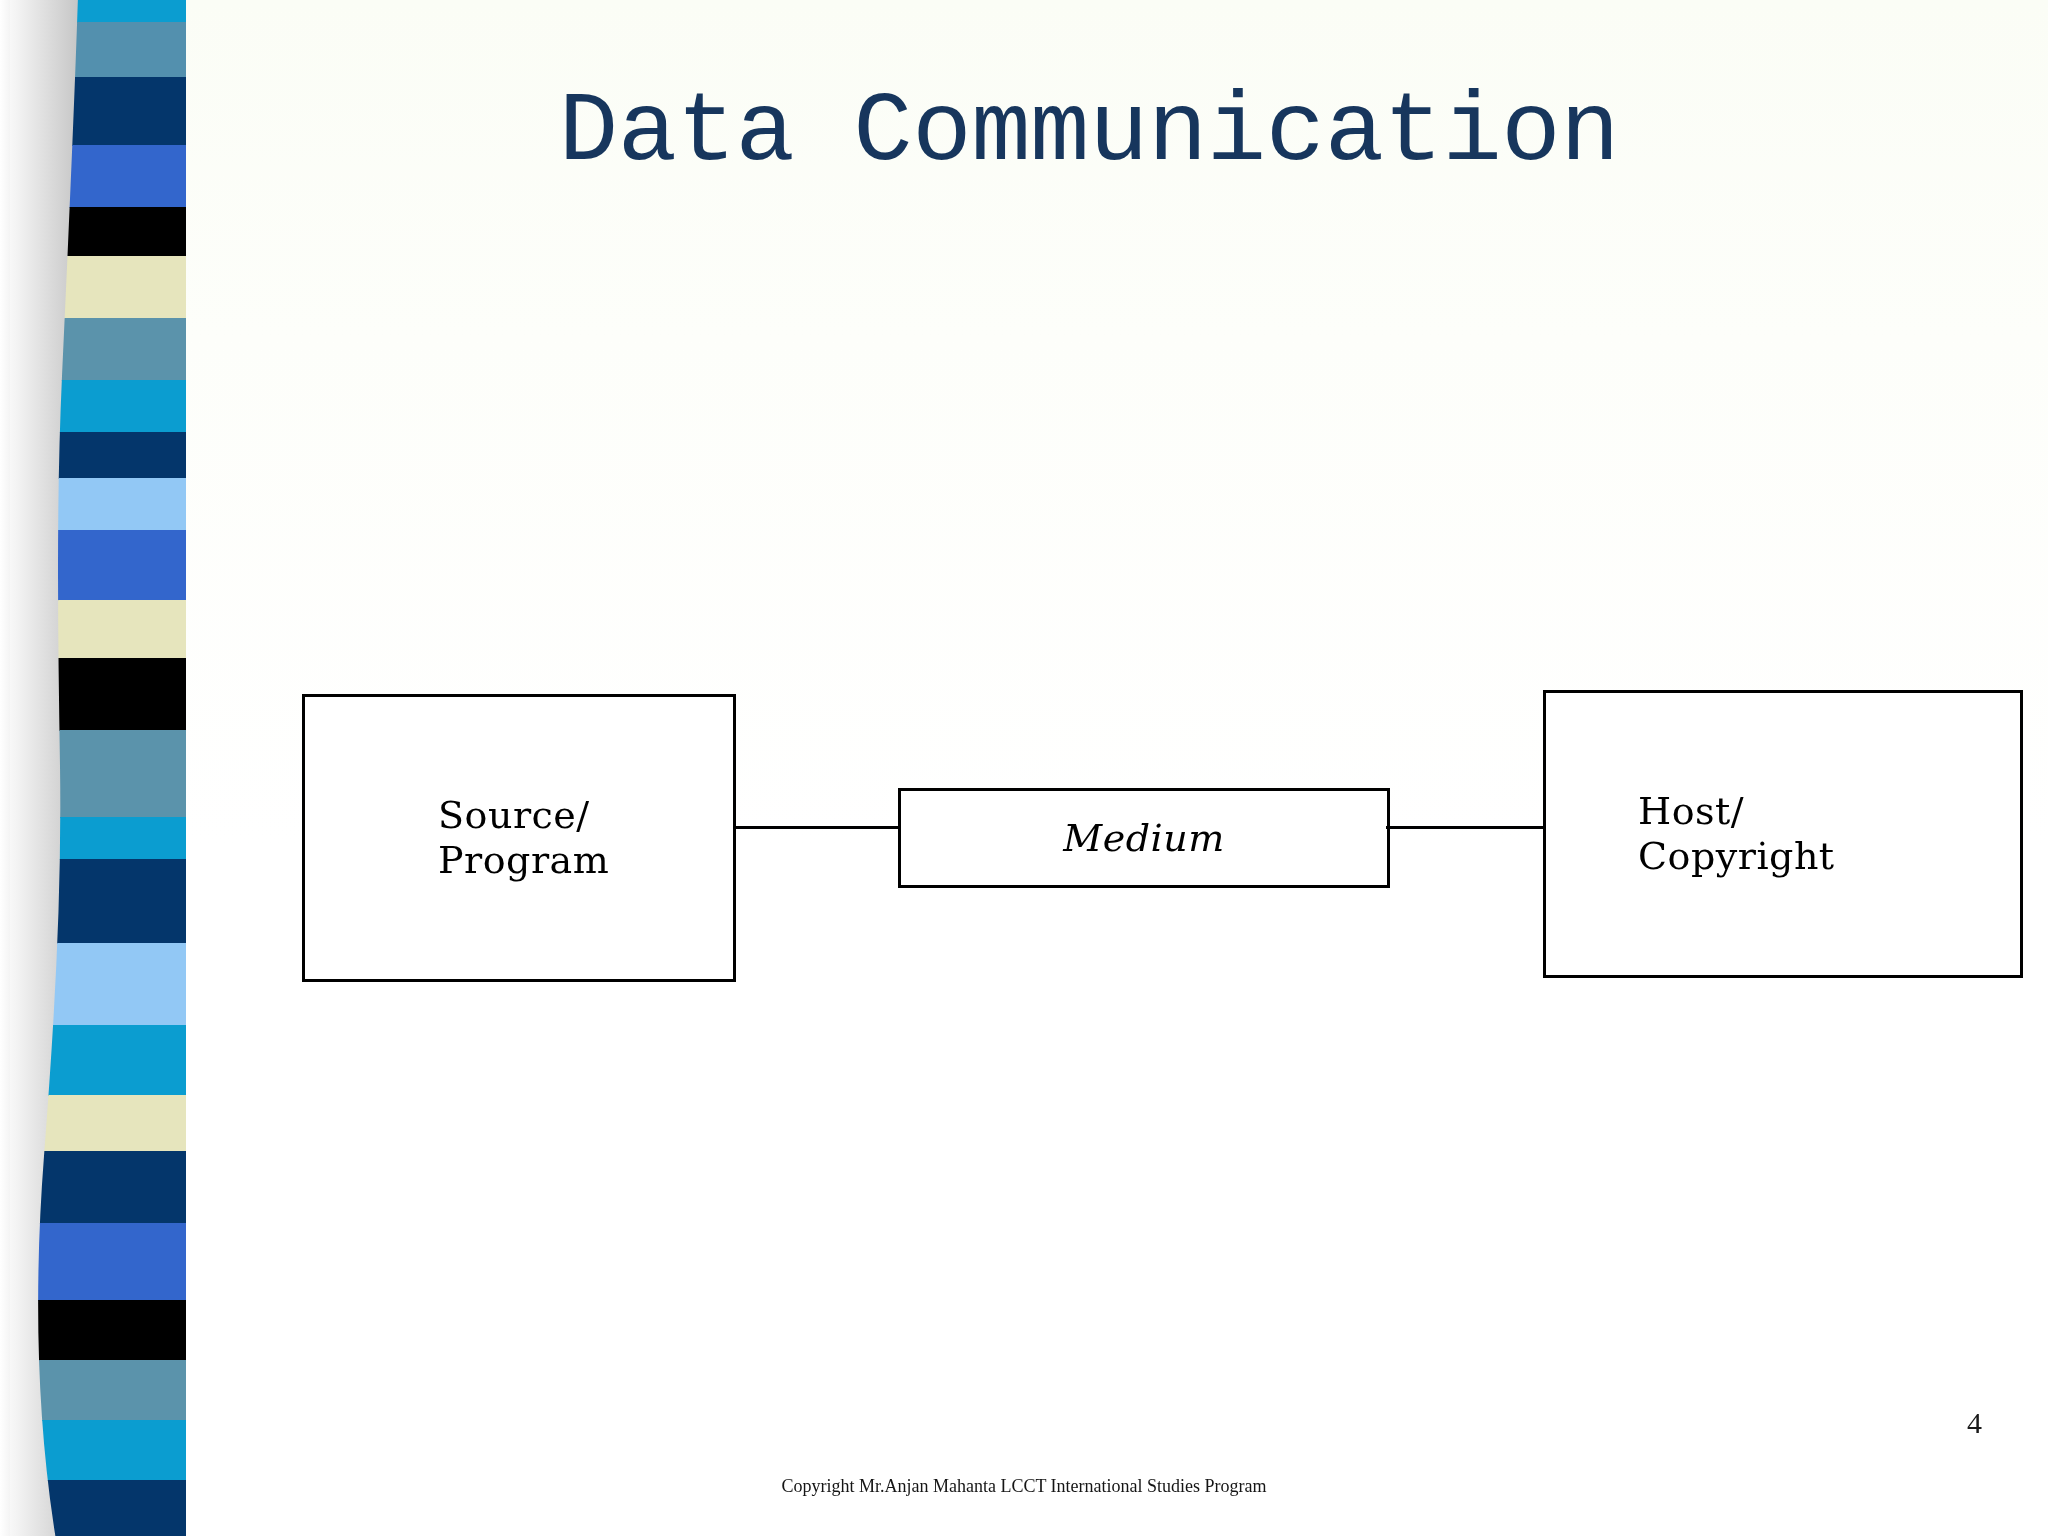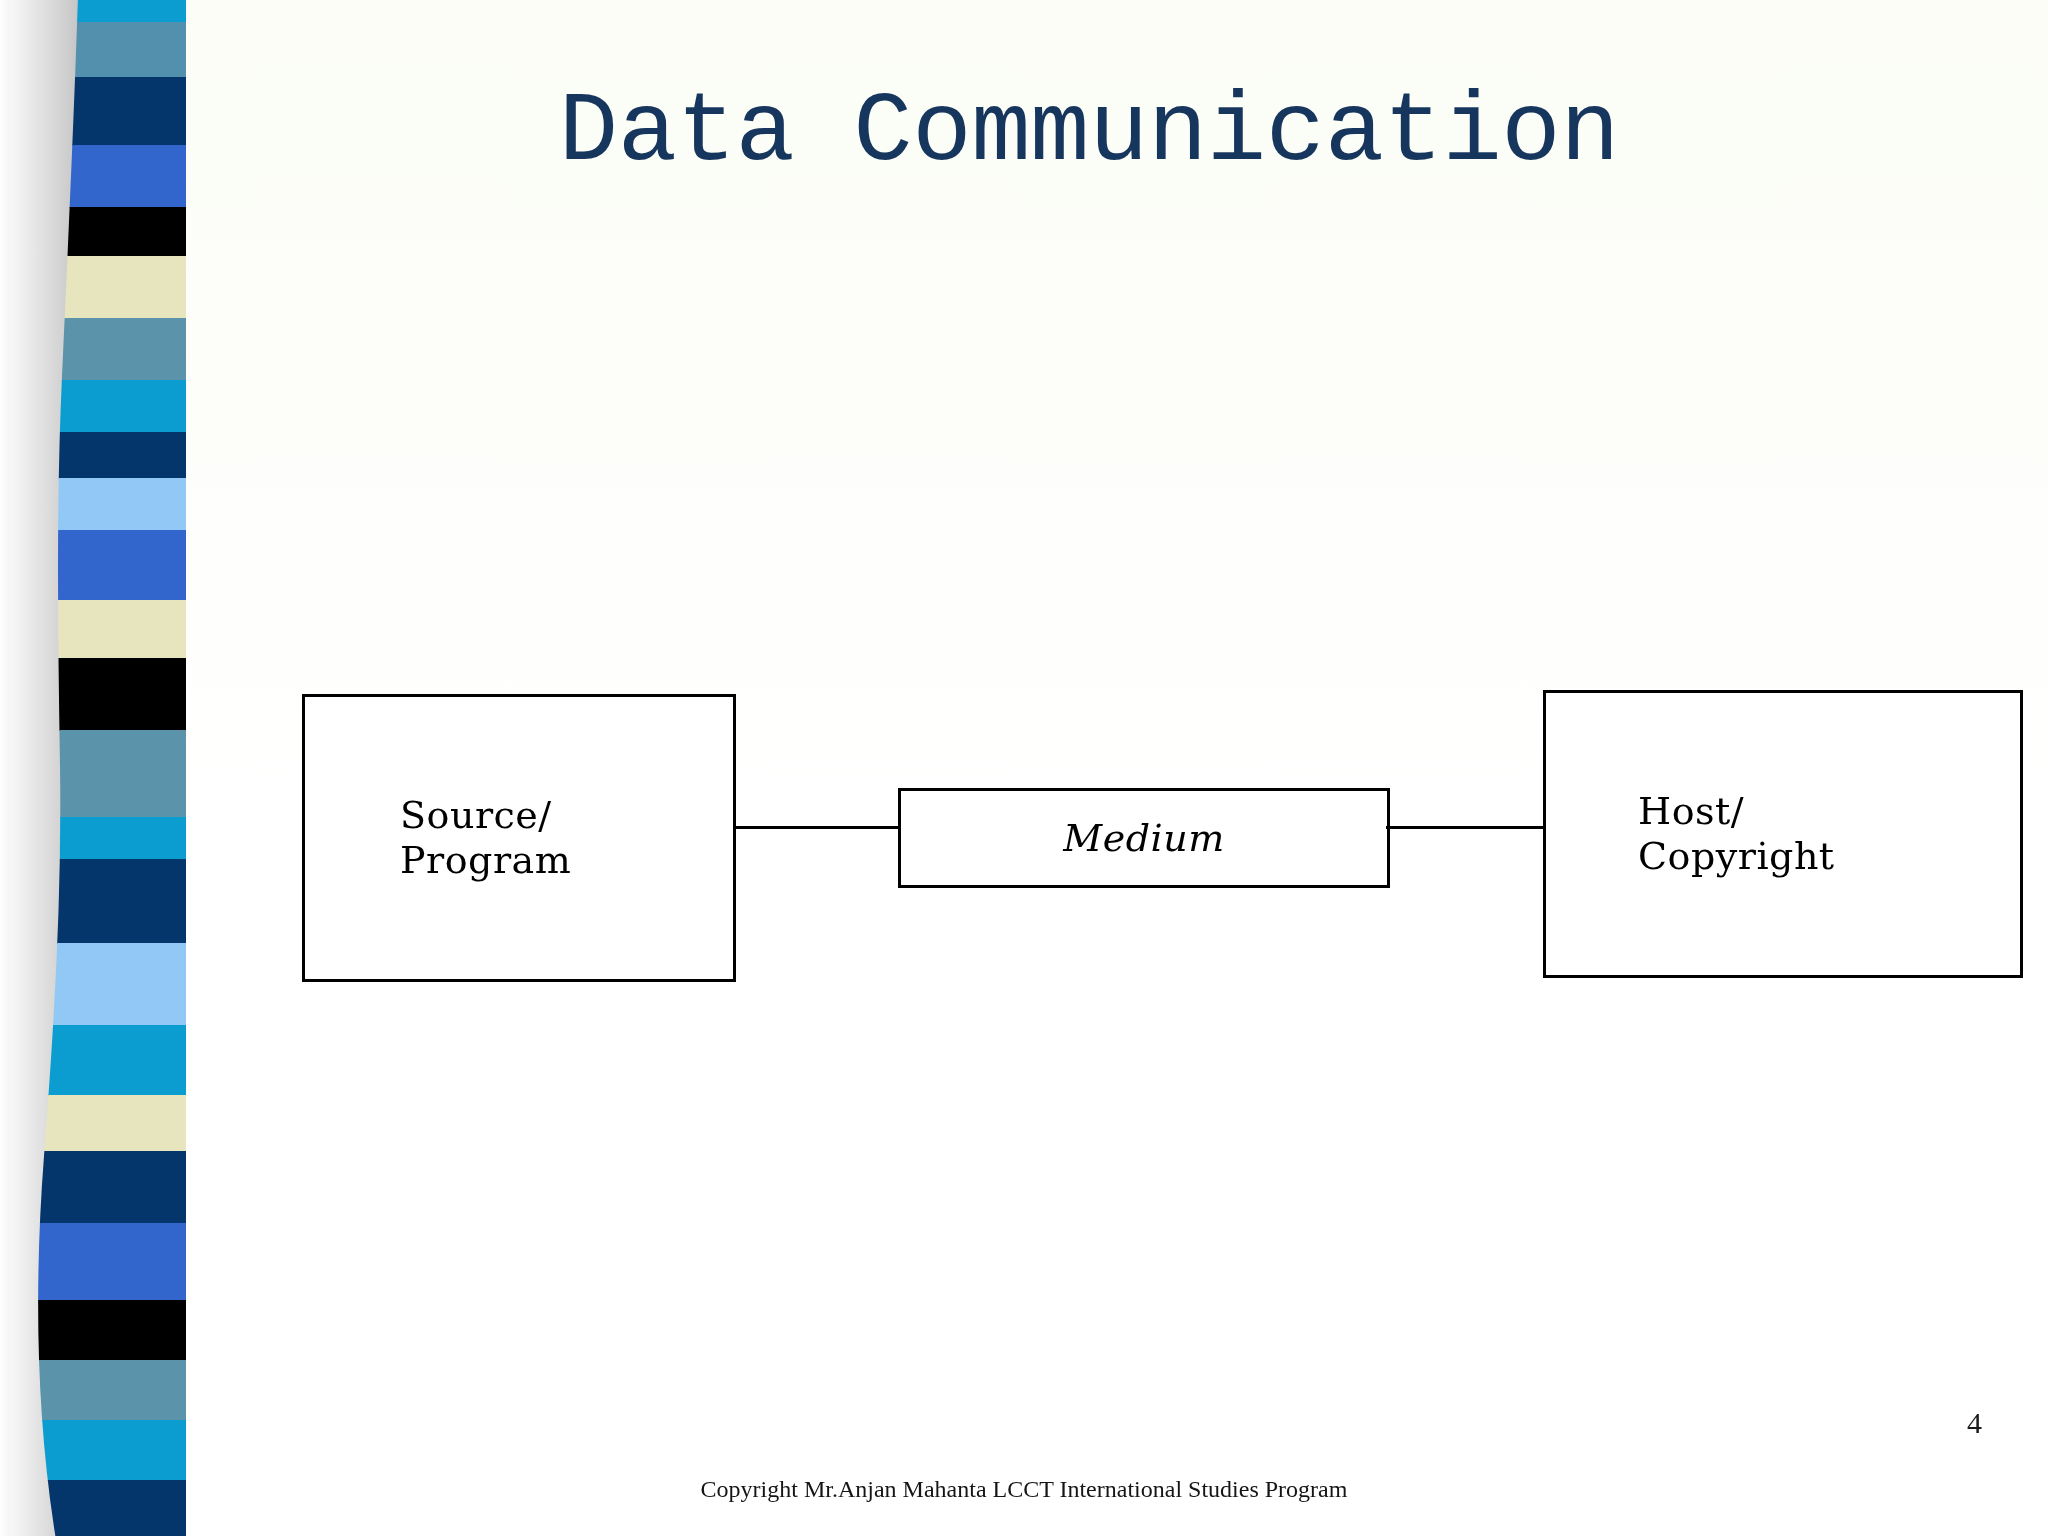--- a/index.html
+++ b/index.html
@@ -121,21 +121,21 @@
     letter-spacing: 0.5px;
     white-space: nowrap;
   }
 
   #box-source {
     left: 302px;
     top: 694px;
     width: 434px;
     height: 288px;
   }
-  #box-source .lines { padding-left: 95px; }
+  #box-source .lines { padding-left: 95px; margin-left: 38px; }
 
   #box-medium {
     left: 898px;
     top: 788px;
     width: 492px;
     height: 100px;
     align-items: center;
     font-style: italic;
   }
   #box-medium .line {
@@ -168,21 +168,21 @@
   }
 
   
   #footer-copyright {
     position: absolute;
     left: 0;
     top: 1476px;
     width: 2048px;
     text-align: center;
     font-family: "Liberation Serif", serif;
-    font-size: 24px;
+    font-size: 18px;
     color: #151515;
     white-space: nowrap;
   }
 
   #page-number {
     position: absolute;
     right: 66px;
     top: 1406px;
     font-family: "Liberation Serif", serif;
     font-size: 30px;

